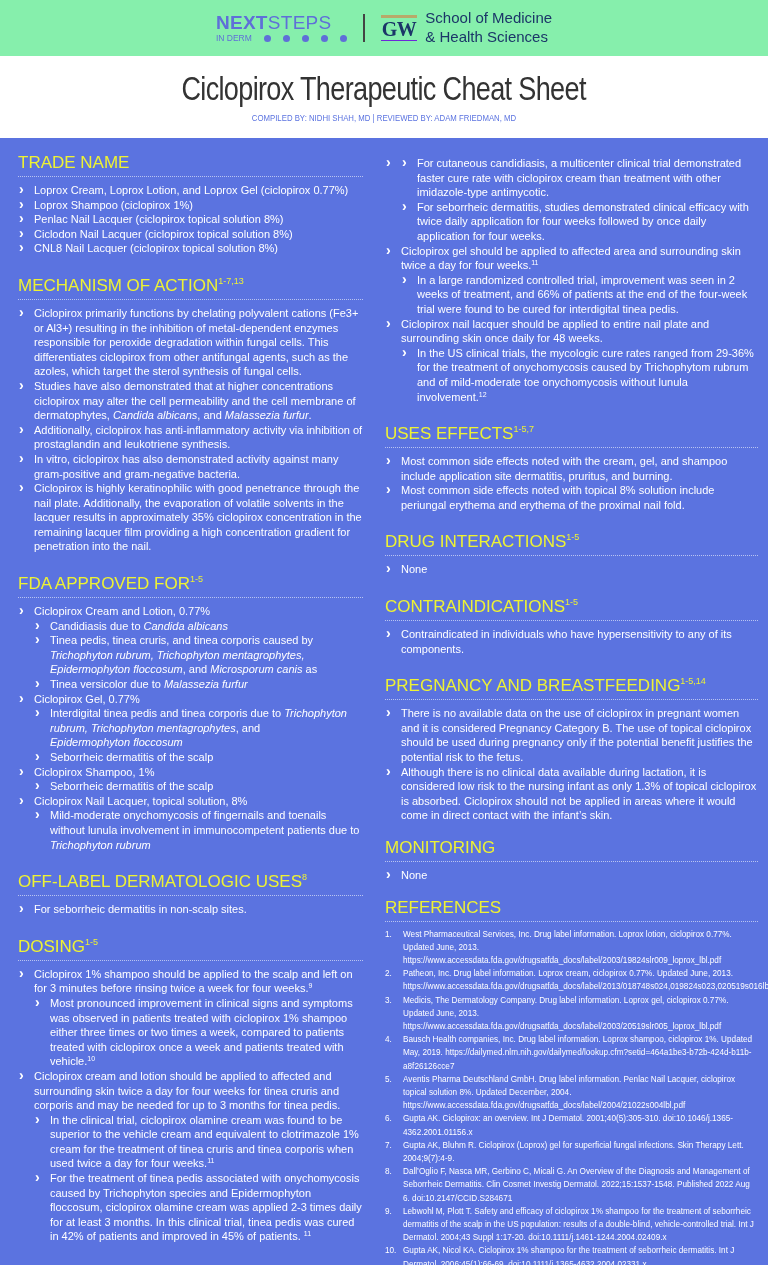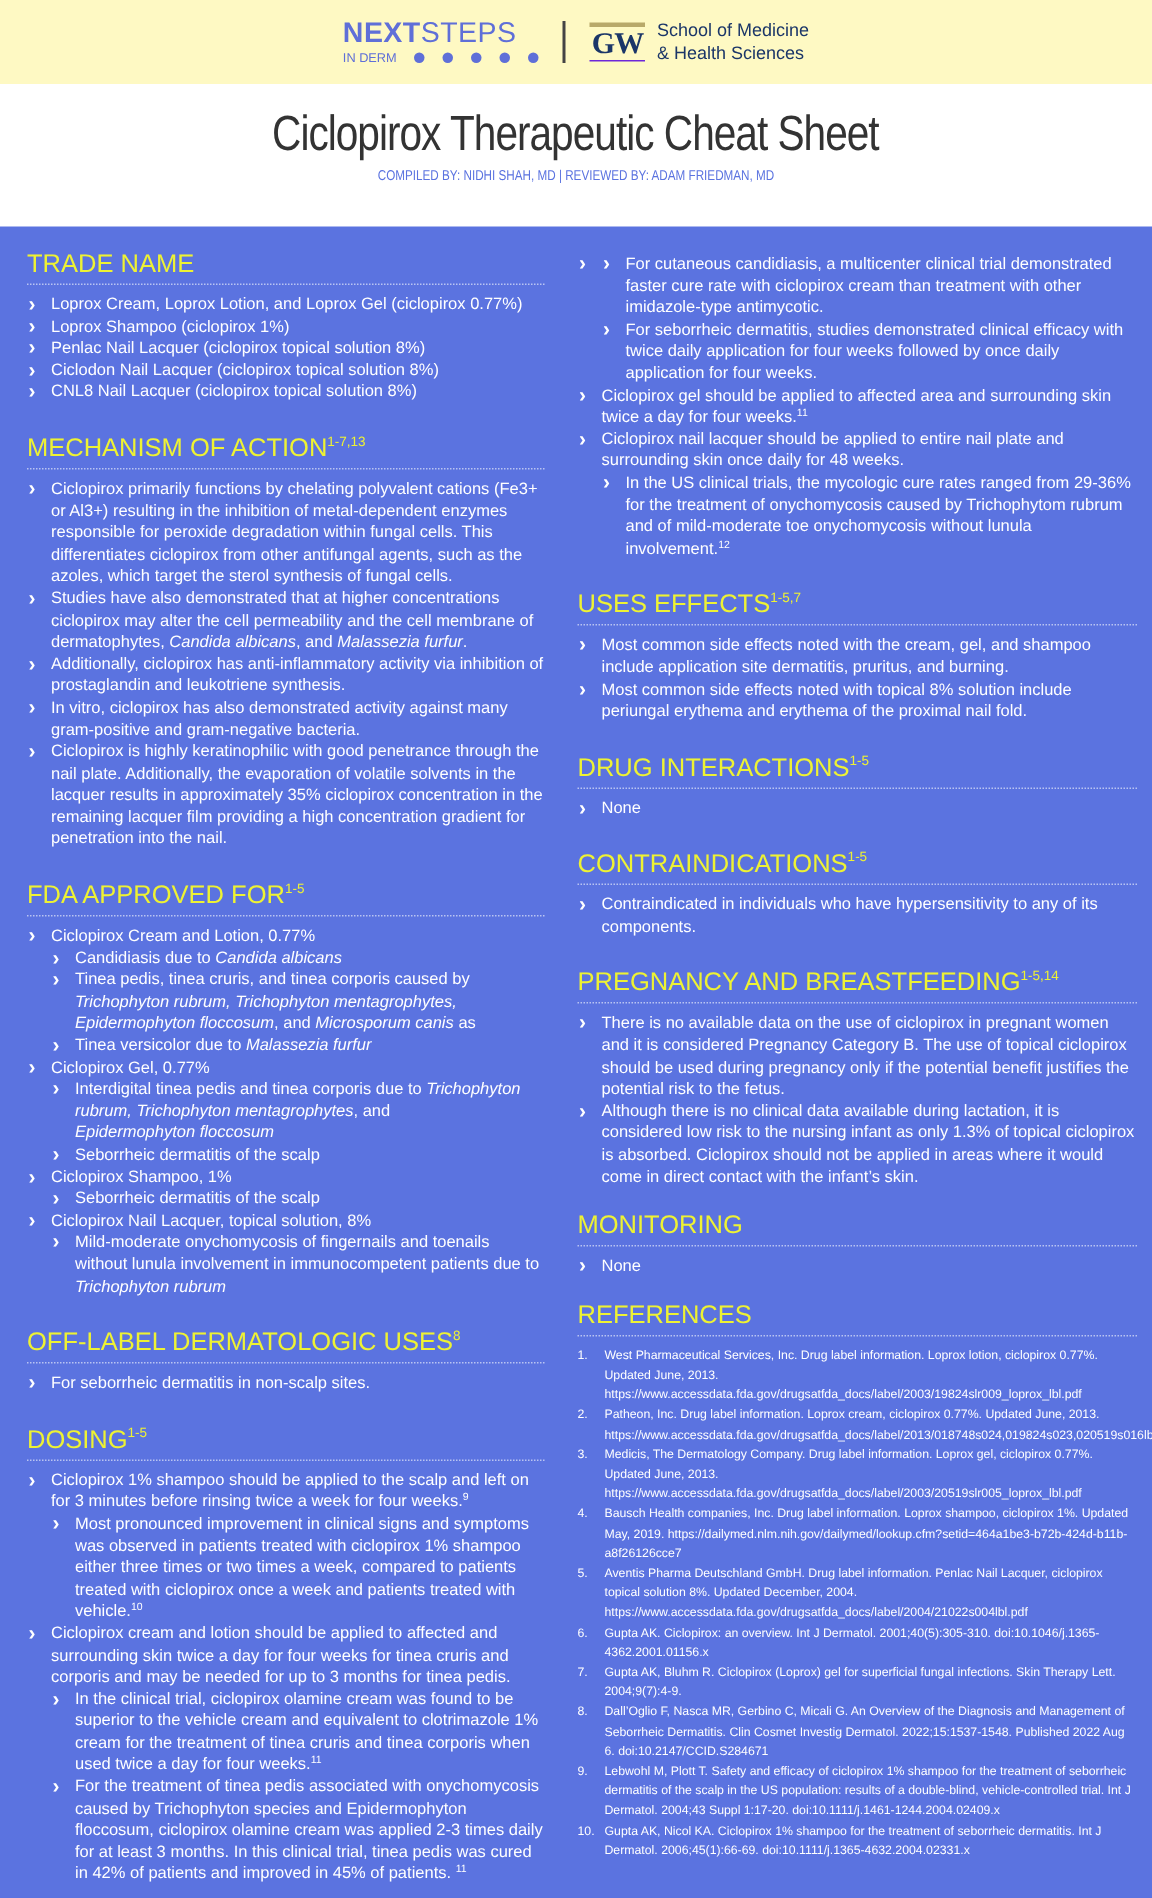--- a/index.html
+++ b/index.html
@@ -1,30 +1,30 @@
 <!DOCTYPE html>
 <html><head>
 <meta charset="utf-8">
 <style>
   * { box-sizing: border-box; margin: 0; padding: 0; }
   html, body { width: 768px; height: 1265px; overflow: hidden; }
   body { font-family: "Liberation Sans Narrow", "Liberation Sans", sans-serif; background: #5b73e0; color: #fff; }
-  .topbar { height: 56px; background: #fef9c3; display: flex; align-items: center; justify-content: center; gap: 16px; }
+  .topbar { height: 56px; background: #86efac; display: flex; align-items: center; justify-content: center; gap: 16px; }
   .ns { display: flex; flex-direction: column; line-height: 1; }
   .ns-top { font-family: "Liberation Sans", sans-serif; font-size: 19px; color: #5f6fd8; letter-spacing: 0.3px; }
   .ns-top b { font-weight: 700; }
   .ns-top span.light { font-weight: 400; }
   .ns-bot { display: flex; align-items: center; gap: 12px; margin-top: 2px; }
   .ns-bot .lbl { font-family: "Liberation Sans", sans-serif; font-size: 8.5px; color: #5f6fd8; }
   .dot { width: 7px; height: 7px; border-radius: 50%; background: #5f6fd8; display: inline-block; }
   .vsep { width: 2px; height: 28px; background: #444; }
   .gw { display: flex; align-items: center; gap: 8px; }
   .gw-mark { font-family: "Liberation Serif", serif; font-weight: 700; font-size: 20px; color: #1b3668; border-top: 3px solid #b8a96a; border-bottom: 1px solid #6d28d9; padding: 1px 1px; line-height: 1; letter-spacing: -0.5px; }
-  .gw-text { font-family: "Liberation Sans", sans-serif; font-size: 12px; color: #1b3668; line-height: 1.25; }
-  .titlearea { height: 95px; background: #ffffff; text-align: center; padding-top: 14px; }
+  .gw-text { font-family: "Liberation Sans", sans-serif; font-size: 15px; color: #1b3668; line-height: 1.25; }
+  .titlearea { height: 82px; background: #ffffff; text-align: center; padding-top: 14px; }
   .title { font-family: "Liberation Sans Narrow", "Liberation Sans", sans-serif; font-size: 33px; font-weight: 400; color: #333; letter-spacing: -0.8px; transform: scaleX(0.82); display: inline-block; }
   .byline { font-size: 9.5px; color: #5b73e0; margin-top: 4px; transform: scaleX(0.82); letter-spacing: 0px; }
   .main { display: flex; padding: 0 0 0 18px; height: 1140px; }
   .col { position: relative; }
   .colL { width: 345px; padding-top: 14px; }
   .colR { width: 373px; margin-left: 22px; padding-top: 18px; }
   .sec-h { font-size: 17px; color: #eef233; letter-spacing: 0px; line-height: 22px; padding-bottom: 2px; border-bottom: 1px dotted #b9c4f1; margin-bottom: 6px; transform-origin: left; }
   .sec-h sup { font-size: 9px; vertical-align: 7px; }
   .sec { margin-bottom: 14px; }
   ul.b { list-style: none; }
@@ -153,20 +153,23 @@
       <ul class="b">
         <li style="padding-left:16px">
           <ul class="b" style="margin-left:-16px;padding-left:16px">
             <li>For cutaneous candidiasis, a multicenter clinical trial demonstrated faster cure rate with ciclopirox cream than treatment with other imidazole-type antimycotic.</li>
             <li>For seborrheic dermatitis, studies demonstrated clinical efficacy with twice daily application for four weeks followed by once daily application for four weeks.</li>
           </ul>
         </li>
       </ul>
       <ul class="b" style="margin-top:0">
         <li><span>Ciclopirox gel should be applied to affected area and surrounding skin twice a day for four weeks.</span><sup class="r">11</sup>
+          <ul class="b">
+            <li>In a large randomized controlled trial, improvement was seen in 2 weeks of treatment, and 66% of patients at the end of the four-week trial were found to be cured for interdigital tinea pedis.</li>
+          </ul>
         </li>
         <li><span>Ciclopirox nail lacquer should be applied to entire nail plate and surrounding skin once daily for 48 weeks.</span>
           <ul class="b">
             <li><span>In the US clinical trials, the mycologic cure rates ranged from 29-36% for the treatment of onychomycosis caused by Trichophytom rubrum and of mild-moderate toe onychomycosis without lunula involvement.</span><sup class="r">12</sup></li>
           </ul>
         </li>
       </ul>
     </div>
 
     <div class="sec">

